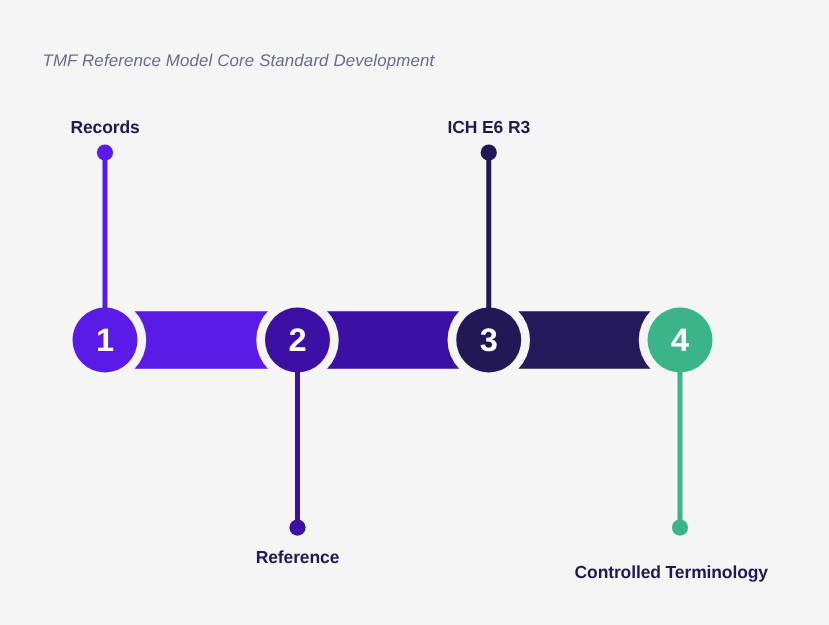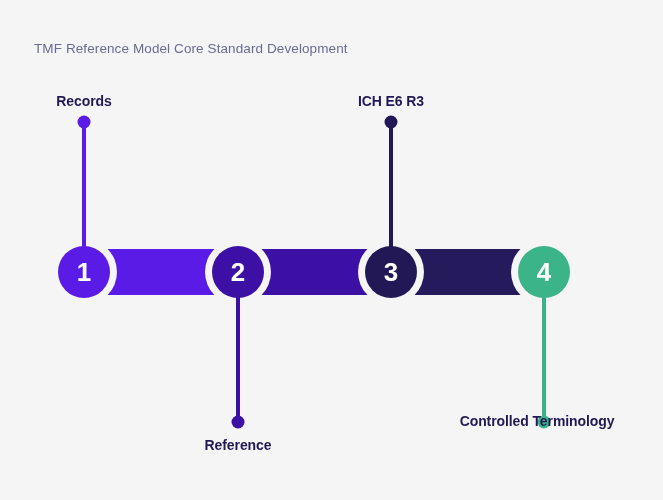--- a/index.html
+++ b/index.html
@@ -19,20 +19,21 @@
     width: 663px;
     height: 500px;
     background: #f5f5f5;
   }
   
   #chart-title {
     position: absolute;
     left: 34px;
     top: 41px;
     font-size: 13.5px;
+    font-style: italic;
     font-weight: 400;
     color: #6b6b92;
     letter-spacing: 0.1px;
     white-space: nowrap;
   }
   
   #timeline-svg {
     position: absolute;
     left: 0;
     top: 0;
@@ -115,15 +116,15 @@
       <text x="544" y="272" fill="#ffffff" font-family="Liberation Sans, sans-serif" font-size="26" font-weight="700" text-anchor="middle" dominant-baseline="central">4</text>
     </g>
   </svg>
 
   <div class="milestone-label above" style="left:84px; top:93px;text-align:center;">Records</div>
 
   <div class="milestone-label below" style="left:238px; top:437px;">Reference</div>
 
   <div class="milestone-label above" style="left:391px; top:93px;">ICH E6 R3</div>
 
-  <div class="milestone-label below" style="left:537px; top:413px;">Controlled Terminology</div>
+  <div class="milestone-label below" style="left:537px; top:449px;">Controlled Terminology</div>
 
 </div>
 
 </body></html>

